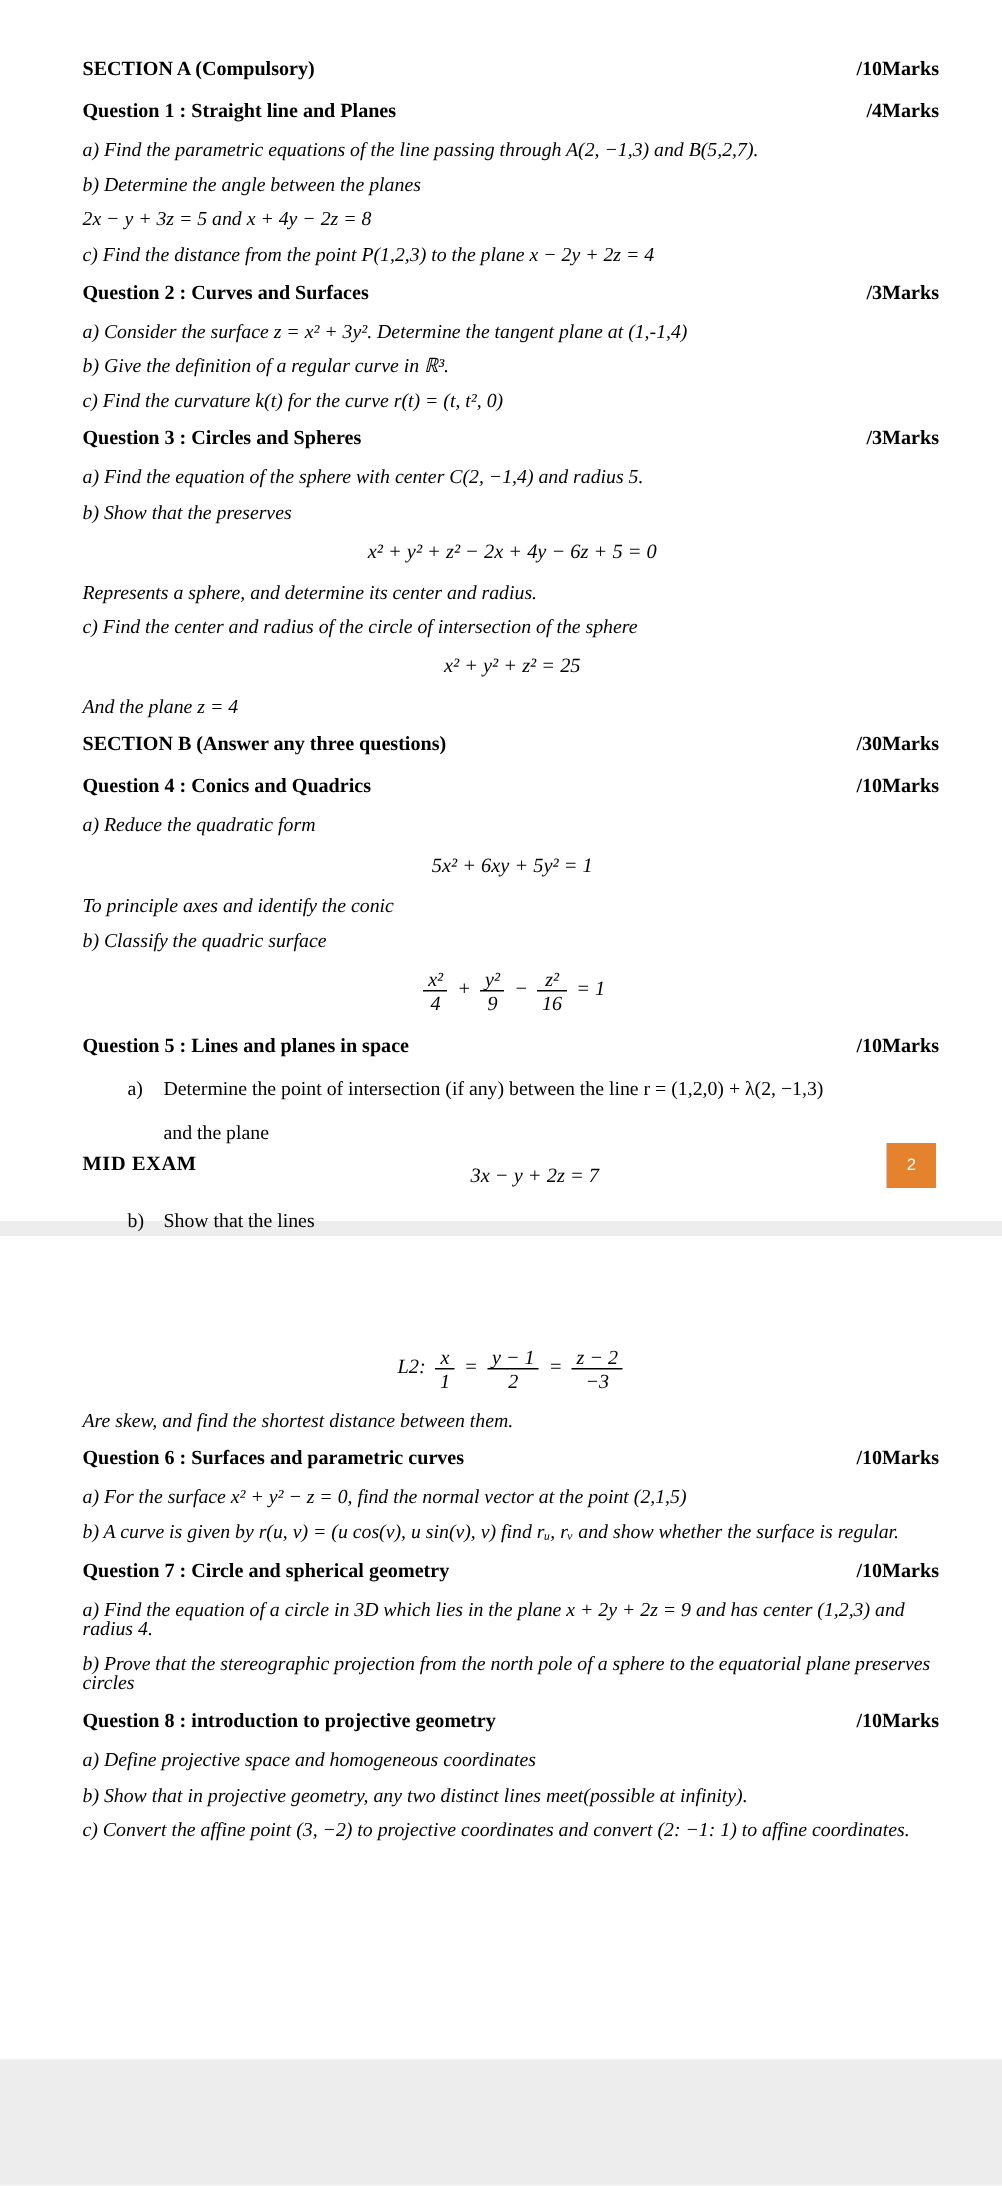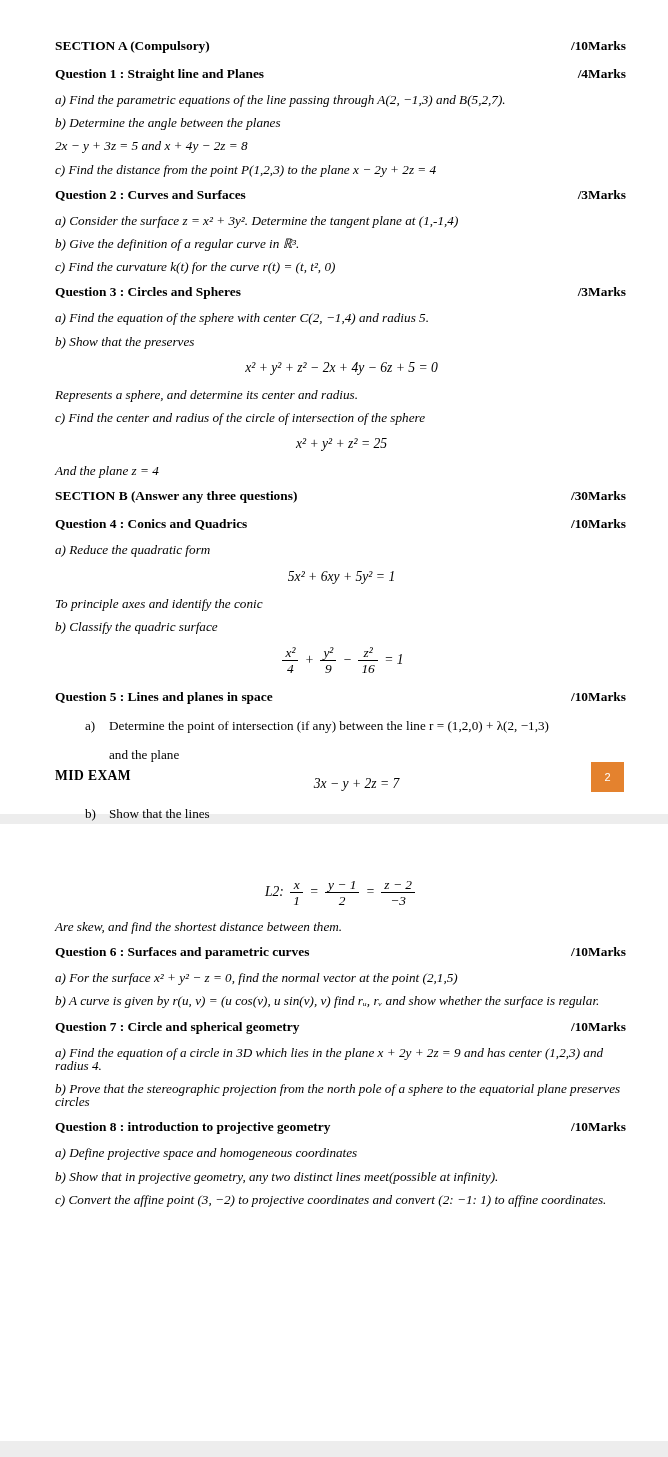--- a/index.html
+++ b/index.html
@@ -11,21 +11,21 @@
   }
   .doc{width:668px;}
   .page{
     background:#ffffff;
     width:668px;
     box-sizing:border-box;
     position:relative;
   }
   .page1{padding:32px 40px 0 55px;height:814px;}
   .page-gap{height:10px;background:#ededed;width:668px;}
-  .page2{padding:46px 40px 0 55px;height:617px;}
+  .page2{padding:66px 40px 0 55px;height:549px;}
 
   
   .line{
     font-size:13.2px;
     line-height:1.0;
     color:#000;
     margin:0 0 0 0;
     padding:5px 0 5px 0;
     white-space:nowrap;
     font-style:italic;

